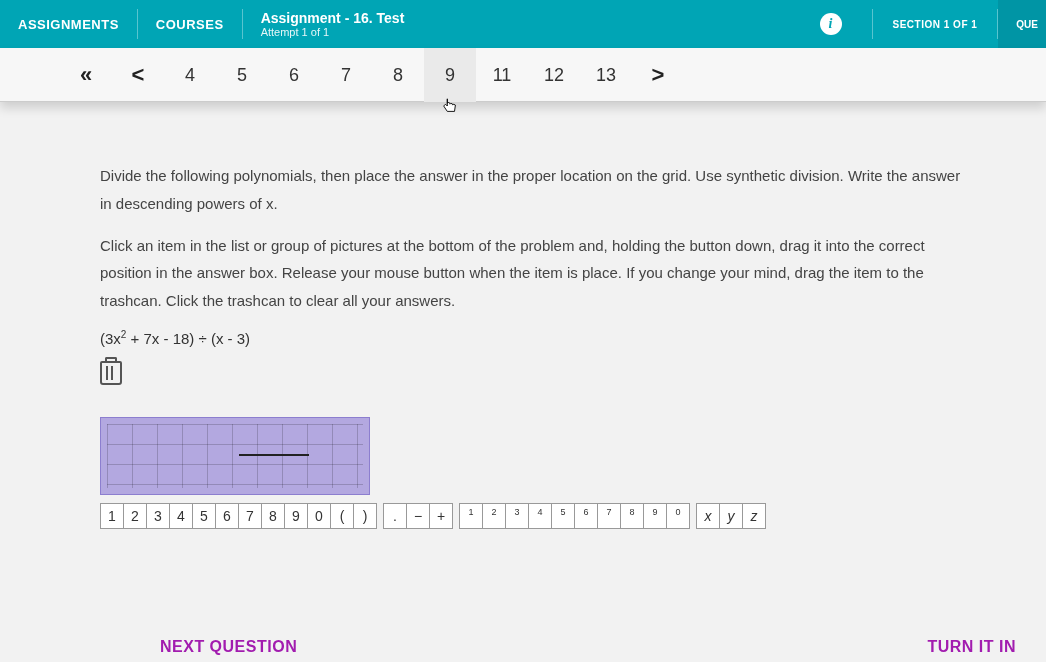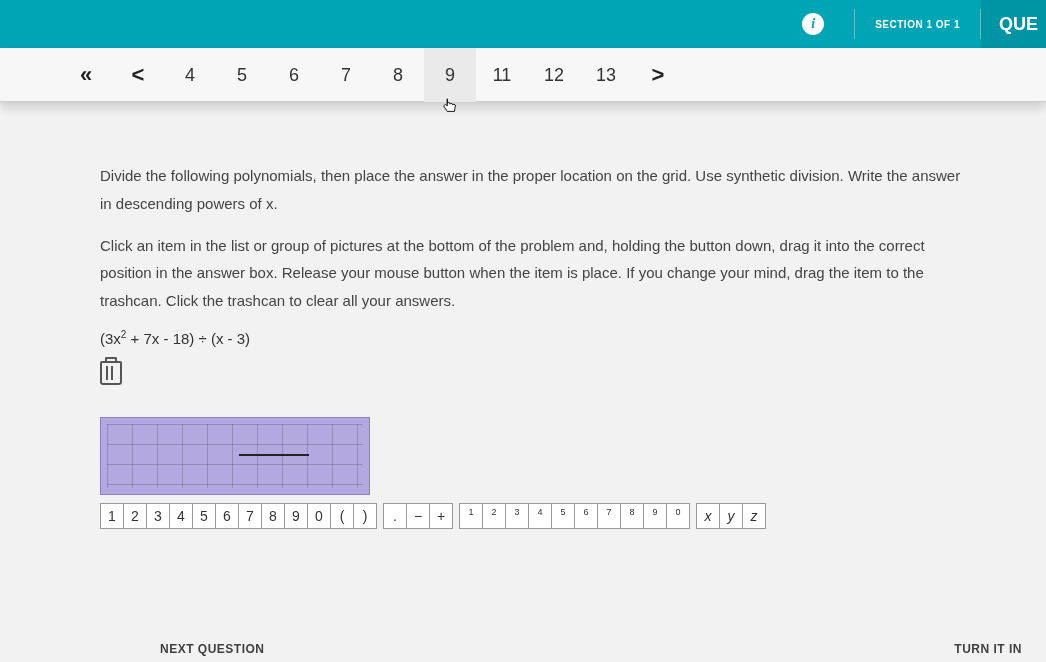--- a/index.html
+++ b/index.html
@@ -28,21 +28,21 @@
   .assign-title { font-size: 14px; font-weight: bold; }
   .assign-sub { font-size: 11px; font-weight: normal; opacity:.9; }
   .top-spacer { flex: 1; }
   .info-icon {
     width: 22px; height: 22px; border-radius: 50%;
     background: #fff; color: #00a5b5; display:flex; align-items:center; justify-content:center;
     font-family: Georgia, serif; font-style: italic; font-weight: bold; font-size: 14px;
     margin-right: 30px;
   }
   .section-label { padding: 0 20px; font-size: 10px; font-weight: bold; letter-spacing:.5px; }
-  .que-label { padding: 0 8px 0 18px; font-size: 18px; font-weight: bold; background: #0095a5; height:100%; display:flex; align-items:center; }
+  .que-label { padding: 0 8px 0 18px; font-size: 10px; font-weight: bold; background: #0095a5; height:100%; display:flex; align-items:center; }
 
   .q-nav {
     background: #f7f7f7;
     height: 54px;
     display: flex;
     align-items: center;
     border-bottom: 1px solid #ccc;
     box-shadow: 0 6px 10px rgba(0,0,0,.15);
     position: relative;
   }
@@ -107,28 +107,38 @@
     font-size:14px; color:#333; display:flex; align-items:center; justify-content:center;
     margin-left:-1px; font-family: Arial, sans-serif;
   }
   .tile:first-child{ margin-left:0;}
   .tile.gap { border:none; background:transparent; width:8px; }
   .tile.sup-tile .s { font-size:9px; transform: translateY(-4px); }
   .tile.var { font-style: italic; }
 
   .footer {
     position:absolute; bottom:6px; left:0; right:0;
-    display:flex; justify-content:space-between; padding: 0 24px 0 160px;
-    font-size:12px; font-weight:bold; color:#404040; letter-spacing:.5px;
+    display:flex; justify-content:space-between; padding: 0 30px 0 160px;
+    font-size:16px; font-weight:bold; color:#a21caf; letter-spacing:.5px;
   }
 </style>
 </head>
 <body>
 
 <div class="top-bar">
+  <div class="top-left-tabs">
+    <div class="top-tab strong">ASSIGNMENTS</div>
+    <div class="top-divider"></div>
+    <div class="top-tab strong">COURSES</div>
+    <div class="top-divider"></div>
+    <div class="assign-block">
+      <div class="assign-title">Assignment - 16. Test</div>
+      <div class="assign-sub">Attempt 1 of 1</div>
+    </div>
+  </div>
   <div class="top-spacer"></div>
   <div class="info-icon">i</div>
   <div class="top-divider"></div>
   <div class="section-label">SECTION 1 OF 1</div>
   <div class="top-divider"></div>
   <div class="que-label">QUE</div>
 </div>
 
 <div class="q-nav">
   <div class="q-nav-inner" id="qnav-inner">

